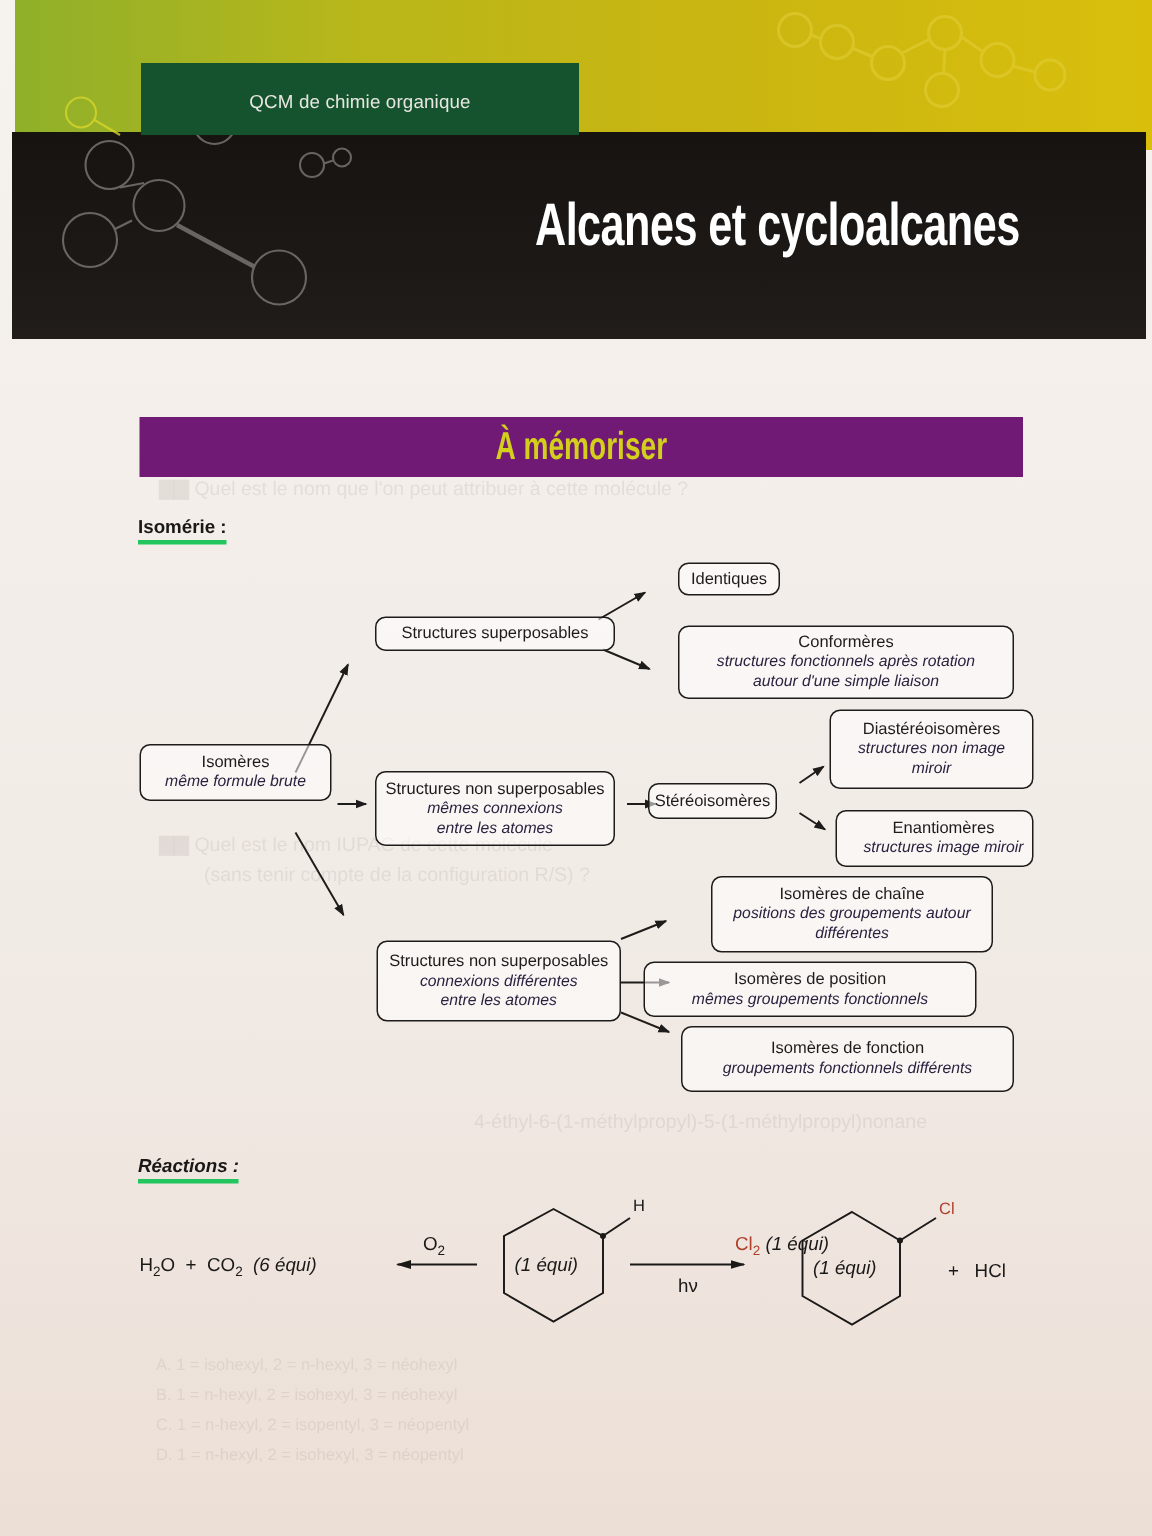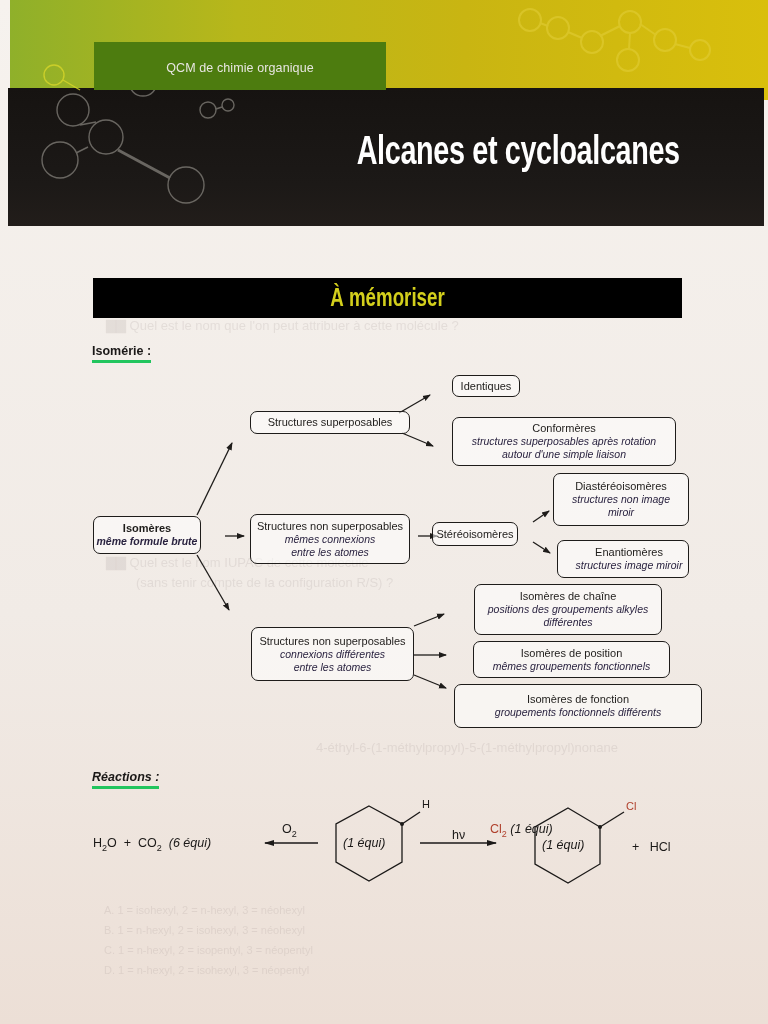--- a/index.html
+++ b/index.html
@@ -16,38 +16,38 @@
   .hdr-top {
     left: 10px; top: 0; width: 758px; height: 100px;
     background: linear-gradient(90deg, #8fb02a 0%, #b8b71a 30%, #c9b512 60%, #d9bf0c 100%);
   }
   .hdr-black {
     left: 8px; top: 88px; width: 756px; height: 138px;
     background: linear-gradient(180deg, #161311 0%, #1c1917 70%, #221d1a 100%);
   }
   .series-tab {
     left: 94px; top: 42px; width: 292px; height: 48px;
-    background: #4d7c0f;
+    background: #14532d;
     color: #e8e6e2; font-size: 12.5px; text-align: center;
     padding-top: 19px; letter-spacing: 0.1px;
   }
   .chapter-title {
     right: 88px; top: 128px;
     color: #ffffff;
     font-family: "Liberation Sans Narrow", "Liberation Sans", sans-serif;
     font-size: 40px; font-weight: 700;
     transform: scaleX(0.72); transform-origin: right center;
     letter-spacing: -0.5px;
   }
   .mol svg { display: block; }
 
   
   .memo-banner {
     left: 93px; top: 278px; width: 589px; height: 40px;
-    background: #000000;
+    background: #701a75;
     color: #d3cf1c; text-align: center;
   }
   .memo-banner span {
     display: inline-block;
     font-size: 26px; font-weight: 700;
     transform: scaleX(0.72);
     padding-top: 4px;
   }
 
   .section-label {
@@ -162,36 +162,36 @@
 
     <line x1="533" y1="522" x2="549" y2="511" marker-end="url(#ah)"></line>
     <line x1="533" y1="542" x2="550" y2="553" marker-end="url(#ah)"></line>
 
     <line x1="414" y1="626" x2="444" y2="614" marker-end="url(#ah)"></line>
     <line x1="414" y1="655" x2="446" y2="655" marker-end="url(#ah)"></line>
     <line x1="414" y1="675" x2="446" y2="688" marker-end="url(#ah)"></line>
   </g>
 </svg>
 
-<div class="box" style="left:93px;top:516px;width:108px;height:38px;font-weight:bold;">
+<div class="box" style="left:93px;top:496px;width:128px;height:38px;">
   <span class="t">Isomères</span>
   <span class="s">même formule brute</span>
 </div>
 
 <div class="box" style="left:250px;top:411px;width:160px;height:23px;">
   <span class="t">Structures superposables</span>
 </div>
 
 <div class="box" style="left:452px;top:375px;width:68px;height:22px;">
   <span class="t">Identiques</span>
 </div>
 
 <div class="box" style="left:452px;top:417px;width:224px;height:49px;">
   <span class="t">Conformères</span>
-  <span class="s">structures superposables après rotation</span>
+  <span class="s">structures fonctionnels après rotation</span>
   <span class="s">autour d'une simple liaison</span>
 </div>
 
 <div class="box" style="left:250px;top:514px;width:160px;height:50px;">
   <span class="t">Structures non superposables</span>
   <span class="s">mêmes connexions</span>
   <span class="s">entre les atomes</span>
 </div>
 
 <div class="box" style="left:432px;top:522px;width:86px;height:24px;">
@@ -210,30 +210,30 @@
 </div>
 
 <div class="box" style="left:251px;top:627px;width:163px;height:54px;">
   <span class="t">Structures non superposables</span>
   <span class="s">connexions différentes</span>
   <span class="s">entre les atomes</span>
 </div>
 
 <div class="box" style="left:474px;top:584px;width:188px;height:51px;">
   <span class="t">Isomères de chaîne</span>
-  <span class="s">positions des groupements alkyles</span>
+  <span class="s">positions des groupements autour</span>
   <span class="s">différentes</span>
 </div>
 
-<div class="box" style="left:473px;top:641px;width:197px;height:37px;">
+<div class="box" style="left:429px;top:641px;width:222px;height:37px;">
   <span class="t">Isomères de position</span>
   <span class="s">mêmes groupements fonctionnels</span>
 </div>
 
-<div class="box" style="left:454px;top:684px;width:248px;height:44px;">
+<div class="box" style="left:454px;top:684px;width:222px;height:44px;">
   <span class="t">Isomères de fonction</span>
   <span class="s">groupements fonctionnels différents</span>
 </div>
 
 <div class="abs section-label" style="left:92px;top:770px;font-style:italic;">Réactions :</div>
 
 <div class="abs rx" style="left:93px;top:836px;">
   <span>H</span><sub>2</sub><span>O</span>
   &nbsp;<span>+</span>&nbsp;
   <span>CO</span><sub>2</sub>
@@ -241,21 +241,21 @@
 </div>
 
 <div class="abs rx" style="left:282px;top:822px;">
   <span>O</span><sub>2</sub>
 </div>
 
 <div class="abs rx" style="left:448px;top:822px;margin-left:42px;">
   <span class="cl">Cl</span><sub class="cl">2</sub>
   <span class="equi">(1 équi)</span>
 </div>
-<div class="abs rx" style="left:452px;top:828px;">hν</div>
+<div class="abs rx" style="left:452px;top:850px;">hν</div>
 
 <svg class="abs" style="left:0;top:780px;" width="768" height="120" viewBox="0 780 768 120">
   <defs>
     <marker id="ah2" markerWidth="10" markerHeight="8" refX="9" refY="4" orient="auto" markerUnits="userSpaceOnUse">
       <path d="M0,1 L10,4 L0,7 Z" fill="#1b1918"></path>
     </marker>
   </defs>
   <g stroke="#1b1918" stroke-width="1.3" fill="none">
 
     <line x1="318" y1="843" x2="265" y2="843" marker-end="url(#ah2)"></line>

